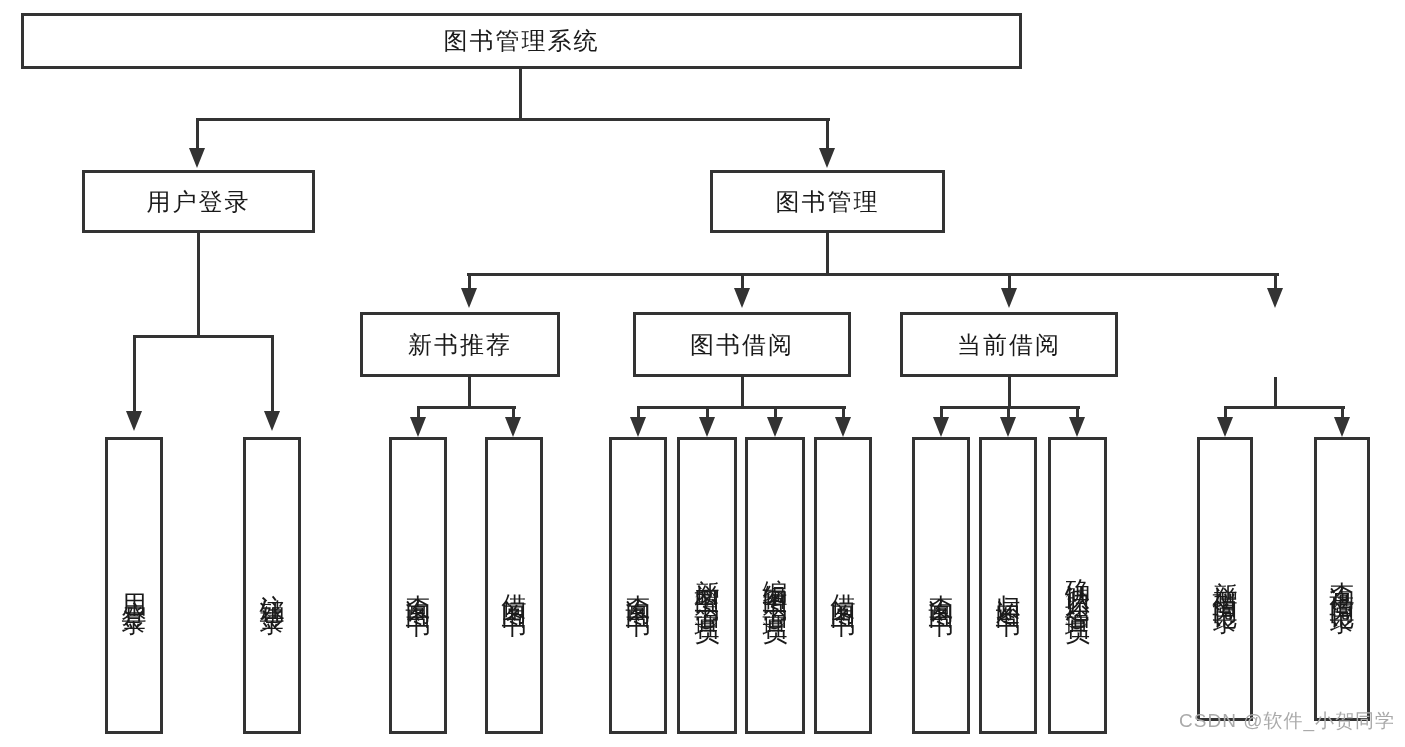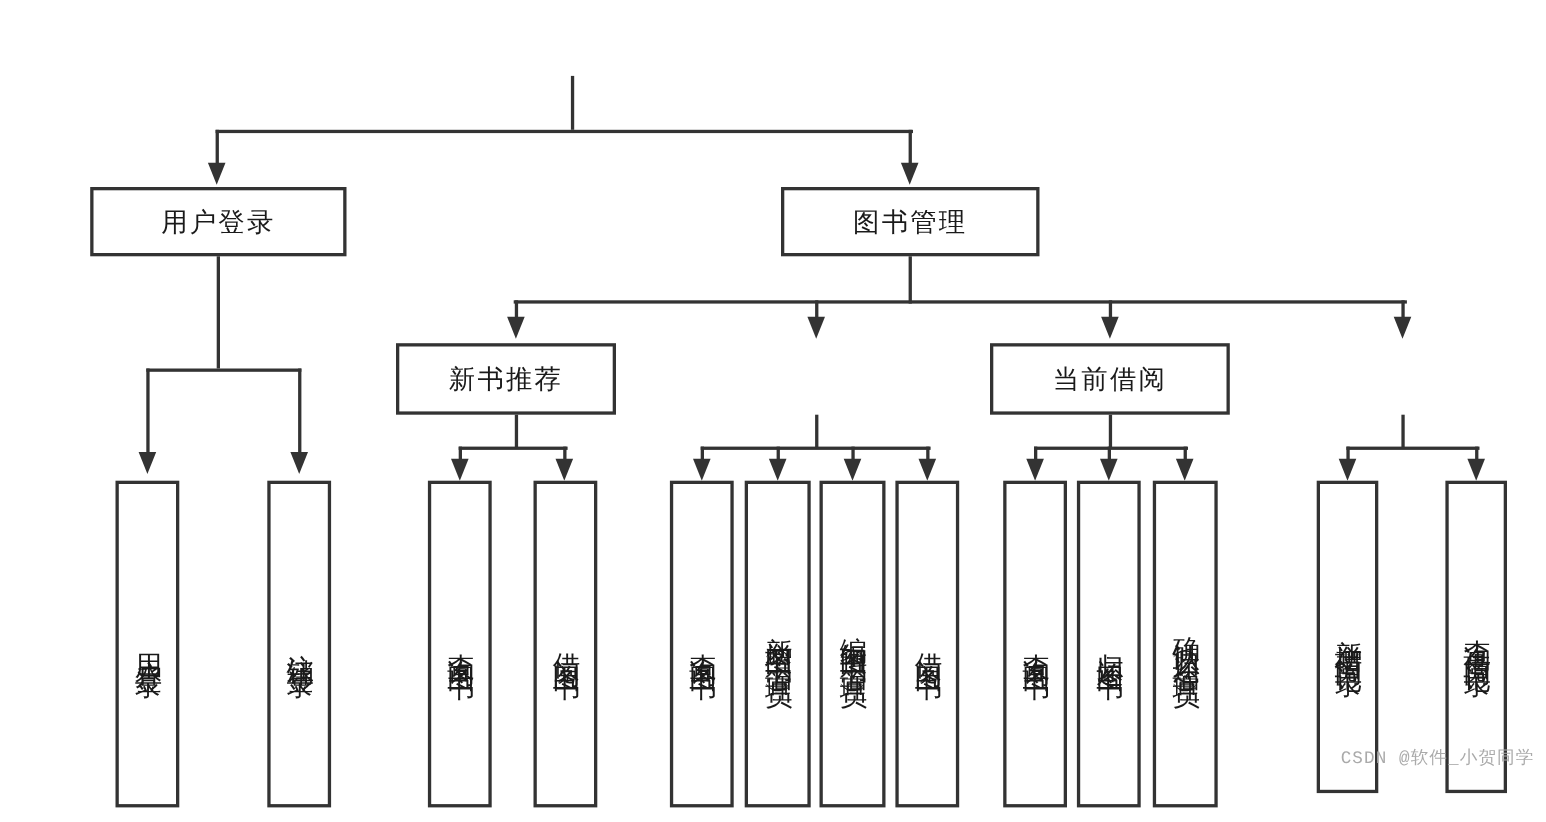--- a/index.html
+++ b/index.html
@@ -28,30 +28,32 @@
   .vtext{
     writing-mode:vertical-rl;text-orientation:mixed;line-height:1;
     font-size:25px;letter-spacing:6px;color:var(--text);white-space:nowrap;
   }
   .vl{position:absolute;width:3px;background:var(--line);}
   .hl{position:absolute;height:3px;background:var(--line);}
   .ah{position:absolute;width:0;height:0;
       border-left:8px solid transparent;border-right:8px solid transparent;
       border-top:20px solid var(--line);}
   .watermark{
-    position:absolute;top:679px;right:10px;font-size:16px;letter-spacing:1px;
+    position:absolute;top:708px;right:10px;font-size:19px;letter-spacing:1px;
     color:var(--watermark);
-    font-family:Liberation Mono, monospace;
   }
 </style>
 </head>
 <body>
 
 <div class="canvas">
 
+  <div class="node" style="left:21px;top:13px;width:1001px;height:56px">
+    <span>图书管理系统</span>
+  </div>
 
   <div>
     <div class="vl" style="left:519px;top:69px;height:49px"></div>
     <div class="hl" style="left:196px;top:118px;width:634px"></div>
     <div class="vl" style="left:196px;top:118px;height:32px"></div>
     <div class="ah" style="left:189px;top:148px"></div>
     <div class="vl" style="left:826px;top:118px;height:32px"></div>
     <div class="ah" style="left:819px;top:148px"></div>
   </div>
 
@@ -79,20 +81,23 @@
     <div class="vl" style="left:741px;top:273px;height:16px"></div>
     <div class="ah" style="left:734px;top:288px"></div>
     <div class="vl" style="left:1008px;top:273px;height:16px"></div>
     <div class="ah" style="left:1001px;top:288px"></div>
     <div class="vl" style="left:1274px;top:273px;height:16px"></div>
     <div class="ah" style="left:1267px;top:288px"></div>
   </div>
 
   <div class="node" style="left:360px;top:312px;width:200px;height:65px">
     <span>新书推荐</span>
+  </div>
+  <div class="node" style="left:633px;top:312px;width:218px;height:65px">
+    <span>图书借阅</span>
   </div>
   <div class="node" style="left:900px;top:312px;width:218px;height:65px">
     <span>当前借阅</span>
   </div>
 
   <div>
     <div class="vl" style="left:468px;top:377px;height:31px"></div>
     <div class="hl" style="left:417px;top:406px;width:99px"></div>
     <div class="vl" style="left:417px;top:406px;height:12px"></div>
     <div class="ah" style="left:410px;top:417px"></div>

